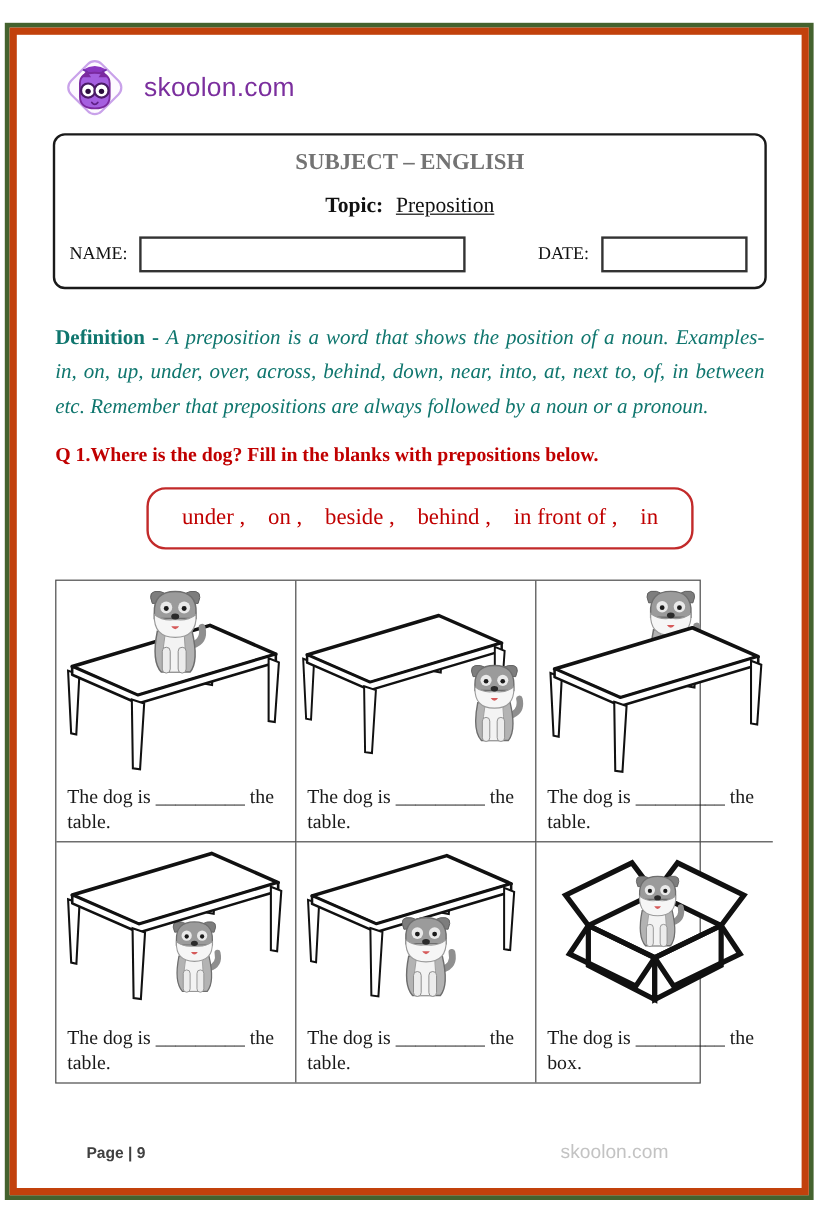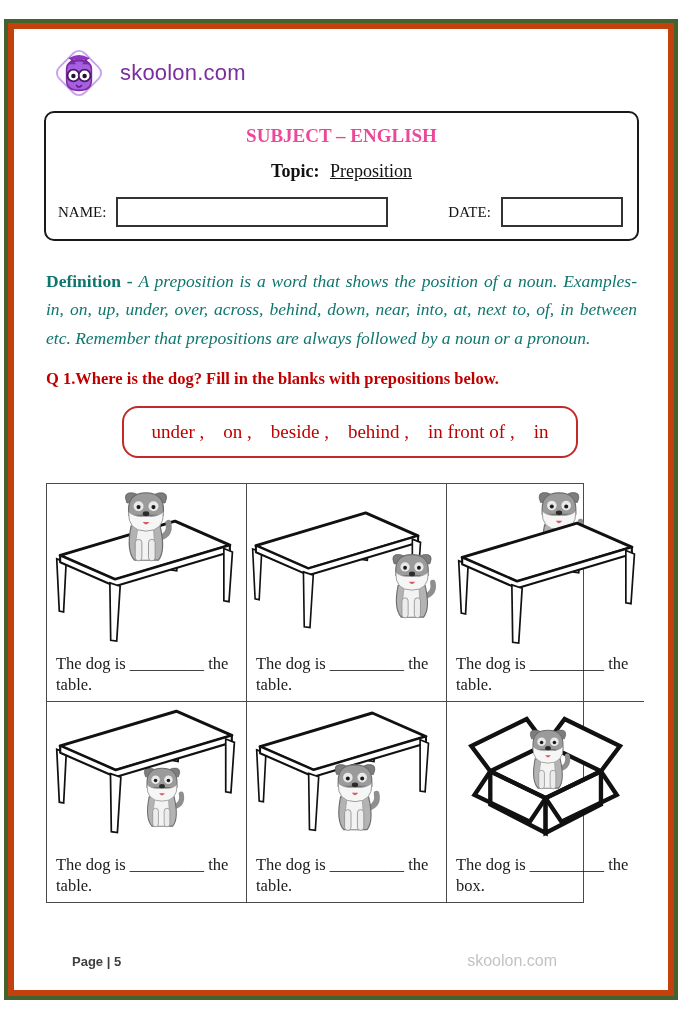--- a/index.html
+++ b/index.html
@@ -33,21 +33,21 @@
     font-size:22px;color:#7b2f9e;letter-spacing:.2px;
   }
   
   .header-box{
     margin-top:6px;margin-left:2px;margin-right:2px;
     border:2px solid #1a1a1a;border-radius:10px;
     height:130px;padding-top:12px;box-sizing:border-box;
     background:#fff;
   }
   .subject-title{
-    text-align:center;font-weight:bold;font-size:19px;color:#ec4899;
+    text-align:center;font-weight:bold;font-size:19px;color:#737373;
   }
   .topic-line{
     text-align:center;font-size:18px;color:#111;margin-top:14px;
   }
   .topic-label{font-weight:bold;}
   .topic-value{text-decoration:underline;margin-left:6px;}
   .name-date-row{
     display:flex;align-items:center;
     margin-top:15px;padding:0 12px;
     font-size:15px;color:#111;
@@ -305,20 +305,20 @@
               <svg class="box-front" viewBox="0 0 210 170">
                   <use href="#sym-box-front"></use>
                 </svg>
             </div>
             <div class="caption">The dog is _________ the box.</div>
           </div>
 
         </div>
 
         <div class="footer">
-          <span class="footer-page">Page | 5</span>
+          <span class="footer-page">Page | 9</span>
           <span class="footer-site">skoolon.com</span>
         </div>
 
       </div>
     </div>
   </div>
 </div>
 
 </body></html>

